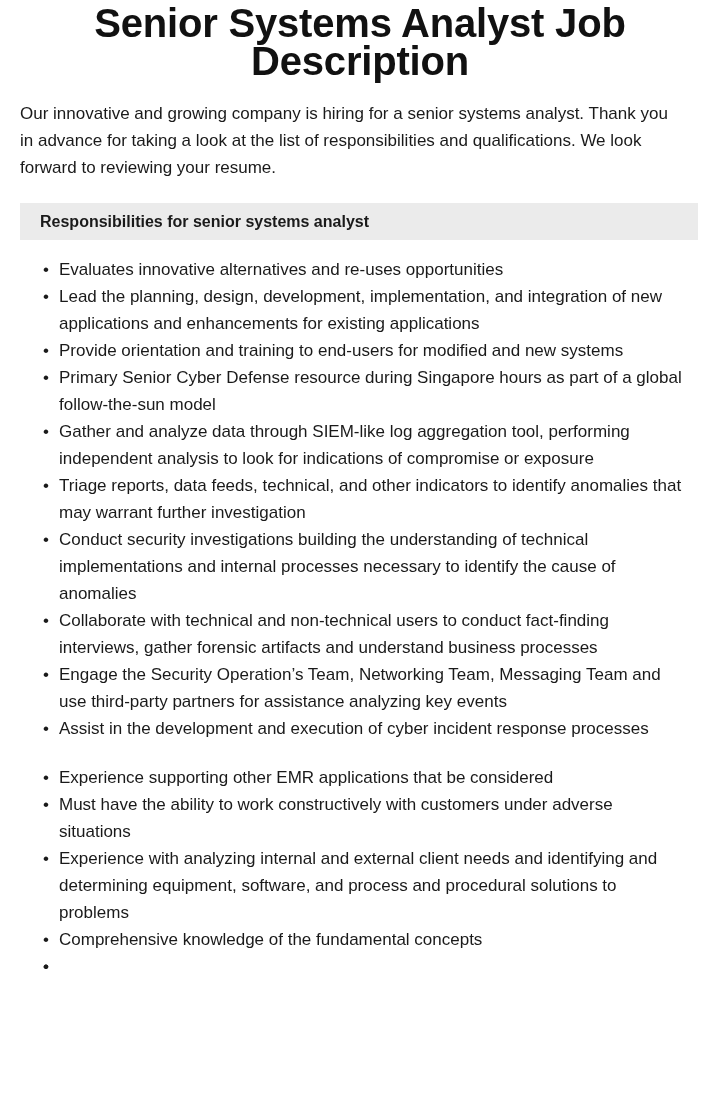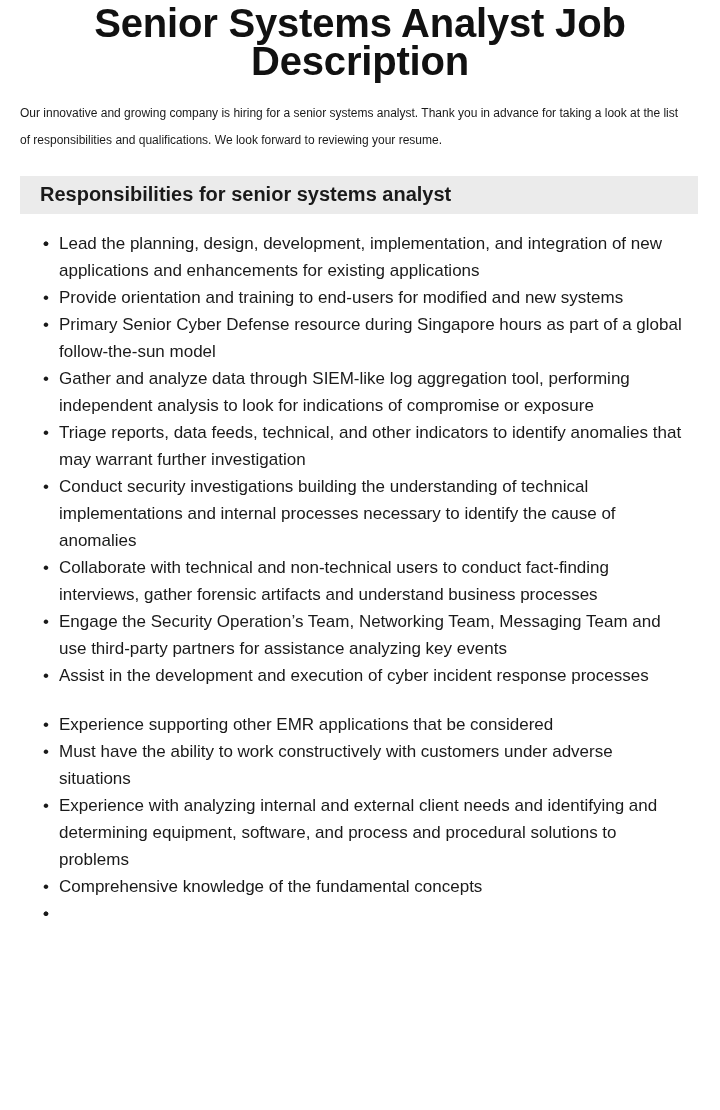--- a/index.html
+++ b/index.html
@@ -23,37 +23,37 @@
     font-size: 40px;
     font-weight: bold;
     text-align: center;
     line-height: 38px;
     margin: 4px 0 0 0;
     padding: 0 18px;
     letter-spacing: -0.2px;
     color: #111111;
   }
   .intro {
-    font-size: 12px;
+    font-size: 17px;
     line-height: 27px;
     margin: 20px 0 0 0;
     padding: 0 36px 0 20px;
     color: #1a1a1a;
   }
   .section {
     margin-top: 22px;
   }
   .section-header {
     background: #ebebeb;
     margin: 0 22px 0 20px;
     padding: 9px 0 9px 20px;
     box-sizing: border-box;
   }
   .section-header-text {
-    font-size: 20px;
+    font-size: 16px;
     font-weight: bold;
     line-height: 19px;
     color: #1a1a1a;
   }
   ul.bullets {
     list-style: none;
     margin: 16px 0 0 0;
     padding: 0 36px 0 0;
   }
   ul.bullets li {
@@ -85,20 +85,21 @@
 
   <p class="intro">Our innovative and growing company is hiring for a senior systems analyst. Thank you in advance for taking a look at the list of responsibilities and qualifications. We look forward to reviewing your resume.</p>
 
   <div class="section">
     <div class="section-header">
       <span class="section-header-text">Responsibilities for senior systems analyst</span>
     </div>
     <ul class="bullets responsibilities-list">
       <li>
         <span class="bullet-dot">•</span>
+        <span>Evaluates innovative alternatives and re-uses opportunities</span>
       </li>
       <li>
         <span class="bullet-dot">•</span>
         <span>Lead the planning, design, development, implementation, and integration of new applications and enhancements for existing applications</span>
       </li>
       <li>
         <span class="bullet-dot">•</span>
         <span>Provide orientation and training to end-users for modified and new systems</span>
       </li>
       <li>

